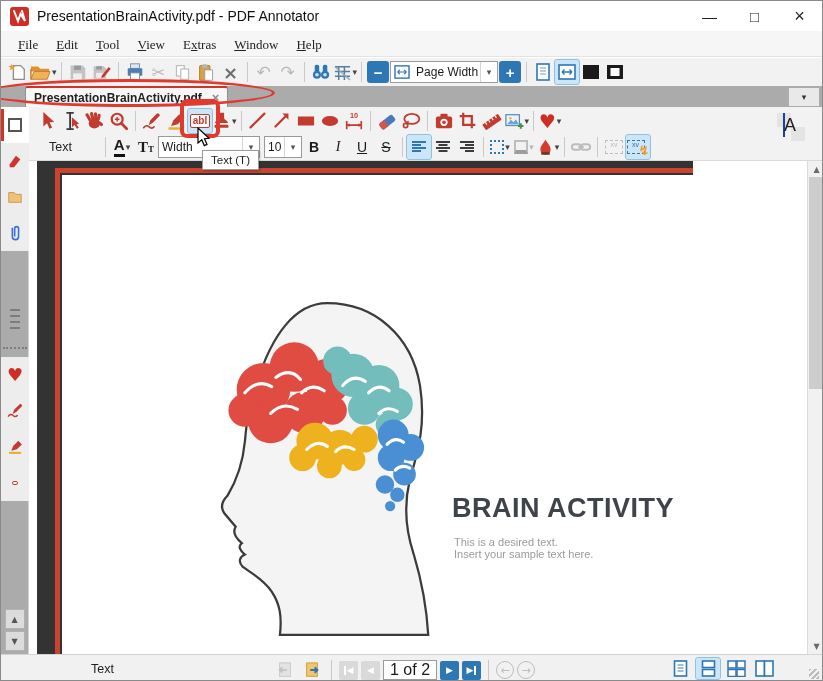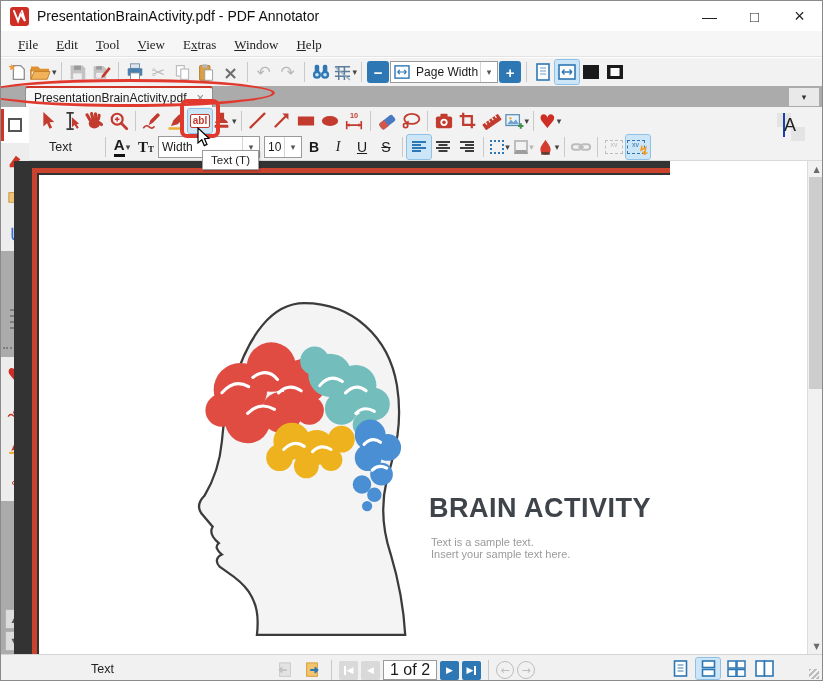--- a/index.html
+++ b/index.html
@@ -32,21 +32,21 @@
   .tb-btn.selected{background:var(--selection-bg);outline:1px solid #8fc0e6;}
   .tb-sep{width:1px;height:20px;background:#c9c9c9;margin:0 4px;flex:none;}
   .dd{font-size:9px;color:#444;margin-left:1px;}
   .glyph{font-family:"DejaVu Sans",sans-serif;}
   .disabled{color:#b9b9b9 !important;}
   .zoom-btn{width:22px;height:22px;background:var(--blue);color:#fff;border-radius:3px;display:flex;align-items:center;justify-content:center;font-size:15px;font-weight:bold;}
   .combo{height:22px;background:#fff;border:1px solid #9a9a9a;display:flex;align-items:center;font-size:12px;padding-left:3px;}
   .combo .dd-box{width:17px;height:100%;border-left:1px solid #d5d5d5;display:flex;align-items:center;justify-content:center;margin-left:auto;color:#555;font-size:9px;}
 
   
-  .tabbar{position:absolute;left:0;top:85px;width:100%;height:21px;background:#ababab;}
+  .tabbar{position:absolute;left:0;top:85px;width:100%;height:21px;background:#ababab;font-weight:bold;}
   .tab{position:absolute;left:24px;top:0;height:21px;background:#f7f7f7;border:1px solid #8f8f8f;border-bottom:none;border-top:2px solid #cf3427;border-radius:3px 3px 0 0;display:flex;align-items:center;padding:0 8px;}
   .tab-label{font-size:12px;color:#222;}
   .tab-close{margin-left:10px;color:#8b8b8b;font-size:13px;line-height:1;}
   .tab-overflow{position:absolute;right:3px;top:2px;width:30px;height:18px;background:#e9e9e9;display:flex;align-items:center;justify-content:center;color:#333;font-size:9px;}
 
   
   .toolbar2{position:absolute;left:28px;top:106px;width:795px;height:27px;background:#f2f2f2;display:flex;align-items:center;padding-left:6px;}
   .toolbar3{position:absolute;left:28px;top:133px;width:795px;height:27px;background:#f2f2f2;display:flex;align-items:center;padding-left:6px;border-bottom:1px solid #d9d9d9;}
   .abl-box{border:1.5px solid var(--tool-red);border-radius:2px;color:var(--tool-red);font-size:10px;font-weight:bold;padding:1px 2px;line-height:1;background:#fff;}
   .fmt-label{width:66px;padding-left:14px;font-size:12.5px;color:#222;}
@@ -70,21 +70,21 @@
   .side-tab.active{background:#fff;}
   .side-tab.active::before{content:"";position:absolute;left:0;top:2px;bottom:2px;width:3px;background:#cf3427;}
   .side-fill{flex:1;background:#ababab;position:relative;}
   .grip{position:absolute;left:9px;bottom:26px;width:10px;height:22px;
     background:repeating-linear-gradient(#7d7d7d 0 2px, transparent 2px 6px);}
   .dotted-div{position:absolute;left:2px;bottom:8px;width:24px;border-top:2px dotted #7d7d7d;}
   .side-scroll{height:48px;background:#ababab;display:flex;flex-direction:column;align-items:center;justify-content:flex-end;gap:2px;padding-bottom:3px;}
   .side-scroll .sbtn{width:20px;height:20px;background:#dcdcdc;border:1px solid #b2b2b2;color:#555;font-size:8px;display:flex;align-items:center;justify-content:center;}
 
   
-  .docwrap{position:absolute;left:13px;top:160px;width:656px;height:493px;background:#333;overflow:hidden;}
+  .docwrap{position:absolute;left:36px;top:160px;width:656px;height:493px;background:#333;overflow:hidden;}
   .pdf-page{position:absolute;left:18px;top:7px;width:748px;height:520px;border:5px solid var(--page-border);}
   .page-inner{width:100%;height:100%;border:2px solid #333;background:#fff;position:relative;}
   .head-illustration{position:absolute;left:110px;top:120px;}
   .doc-title{position:absolute;left:390px;top:318px;font-size:27px;font-weight:bold;color:#3f434a;letter-spacing:.5px;}
   .doc-sample{position:absolute;left:392px;top:362px;font-size:11px;color:#9b9b9b;line-height:11.5px;}
   .hand-stamp{position:absolute;left:640px;top:380px;width:50px;height:50px;border:2px solid #e5a29b;border-radius:2px;display:flex;align-items:center;justify-content:center;color:#e5a29b;}
 
   
   .vscroll{position:absolute;left:806px;top:160px;width:17px;height:493px;background:#f1f1f1;border-left:1px solid #dcdcdc;}
   .vs-btn{position:absolute;left:0;width:17px;height:16px;display:flex;align-items:center;justify-content:center;color:#6b6b6b;font-size:8px;}
@@ -596,21 +596,21 @@
             <path d="M130 150 q10 -10 20 -3"></path>
               <path d="M158 152 q8 -8 18 -2"></path>
             <path d="M208 145 q8 -8 16 -2"></path>
               <path d="M216 170 q6 -6 14 -2"></path>
           </g>
         </svg>
       </div>
 
       <div class="doc-title">BRAIN ACTIVITY</div>
       <div class="doc-sample">
-        <div>Text is a sample text.</div>
+        <div>This is a desired text.</div>
         <div>Insert your sample text here.</div>
       </div>
 
       <div class="hand-stamp">
         <svg width="30" height="30">
             <use href="#sym-hand"></use>
           </svg>
       </div>
 
     </div>

